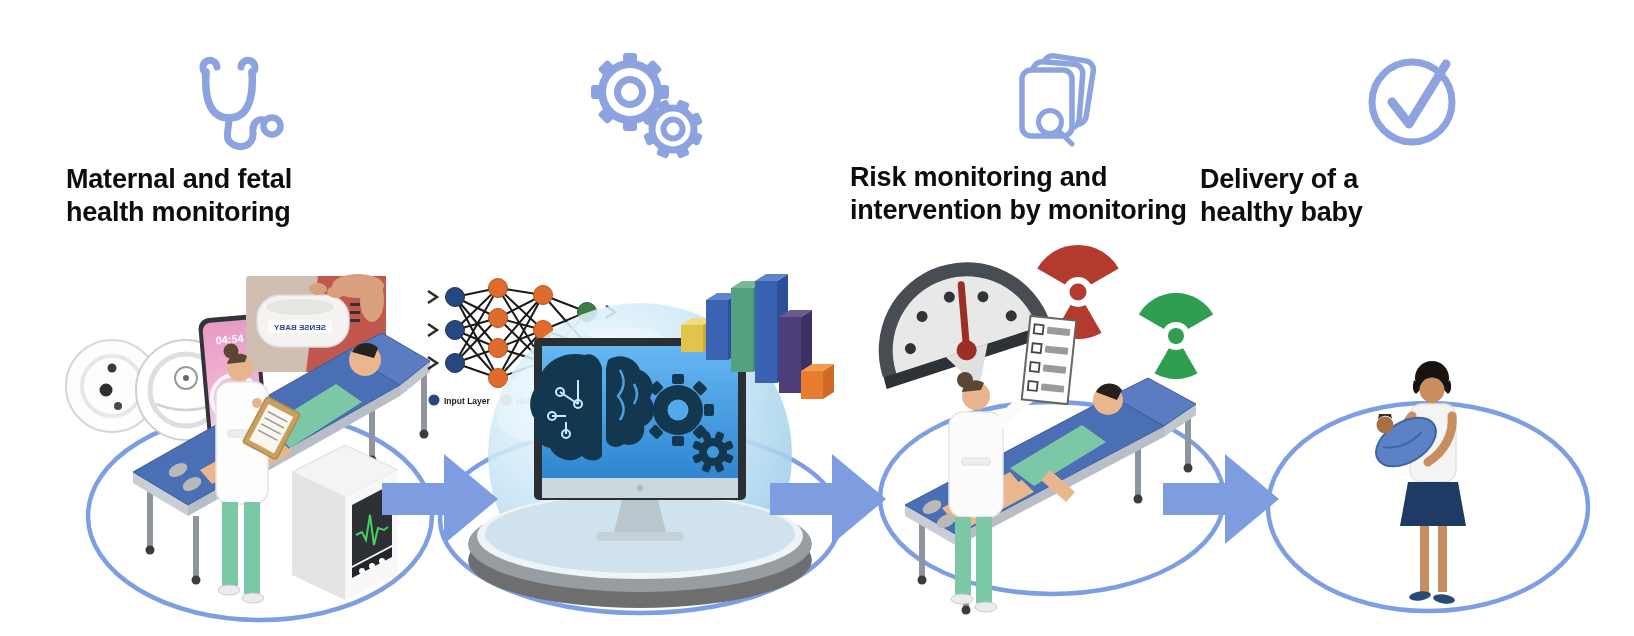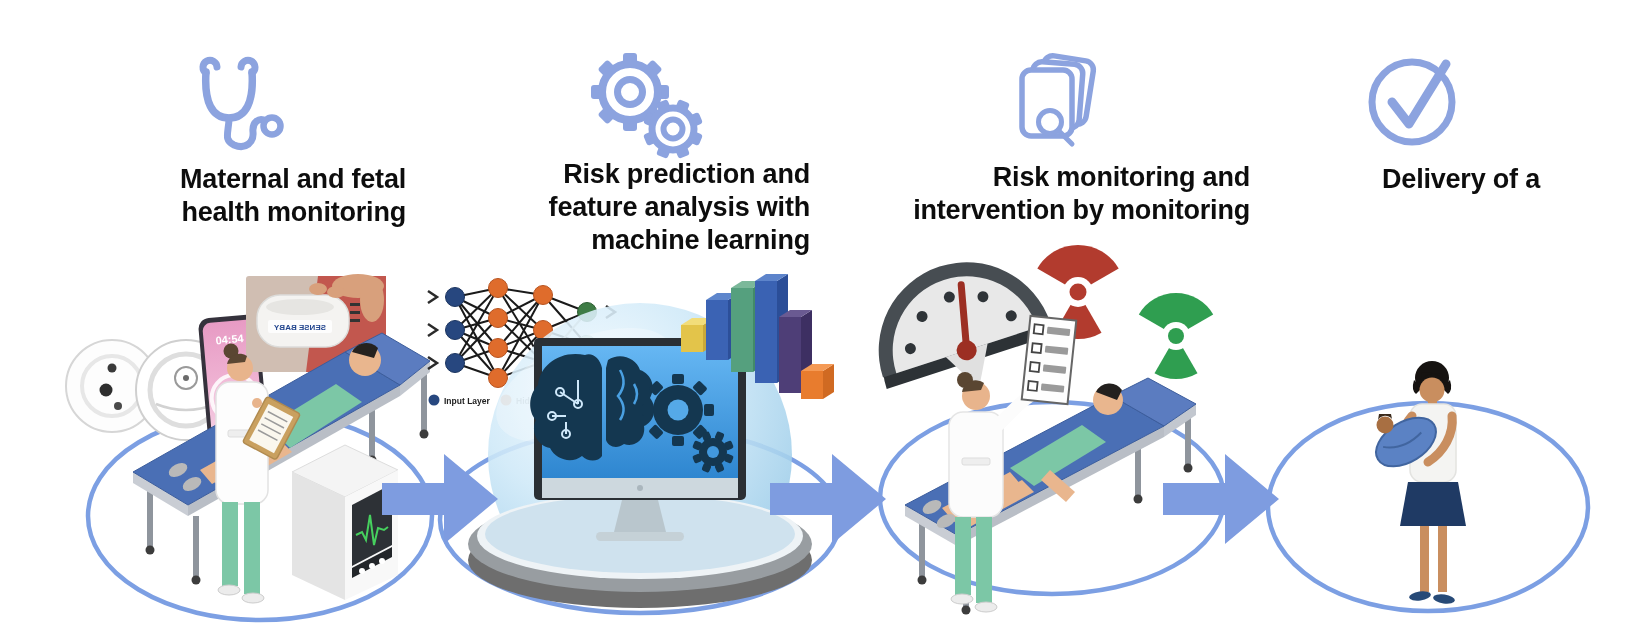--- a/index.html
+++ b/index.html
@@ -2,21 +2,21 @@
 <html><head>
 <meta charset="utf-8">
 <style>
   html,body{margin:0;padding:0;background:#ffffff;}
   .canvas{
     position:relative;width:1634px;height:636px;background:#ffffff;
     font-family:"Liberation Sans",sans-serif;overflow:hidden;
   }
   .art{position:absolute;left:0;top:0;font-family:"Liberation Sans",sans-serif;}
   .stage-title{
-    position:absolute;text-align:right;font-weight:700;font-size:27px;
+    position:absolute;text-align:left;font-weight:700;font-size:27px;
     line-height:1.22;color:#0d0d0d;letter-spacing:-0.2px;
   }
   .stage-title span{display:block;}
 </style>
 </head>
 <body>
 
 <div class="canvas">
 
   <svg class="art" width="1634" height="636" viewBox="0 0 1634 636">
@@ -428,26 +428,22 @@
 
     <polygon transform="translate(382,446)" points="0,37 62,37 62,8 116,53 62,98 62,69 0,69" fill="#7e9ce0"></polygon>
     <polygon transform="translate(770,446)" points="0,37 62,37 62,8 116,53 62,98 62,69 0,69" fill="#7e9ce0"></polygon>
     <polygon transform="translate(1163,446)" points="0,37 62,37 62,8 116,53 62,98 62,69 0,69" fill="#7e9ce0"></polygon>
   </svg>
 
   <div class="stage-title" style="left:66px;top:163px;width:340px">
     <span>Maternal and fetal</span>
     <span>health monitoring</span>
   </div>
-  <div class="stage-title" style="left:470px;top:158px;width:340px">
-    <span>Risk prediction and</span>
-    <span>feature analysis with</span>
-    <span>machine learning</span>
-  </div>
   <div class="stage-title" style="left:850px;top:161px;width:400px">
     <span>Risk monitoring and</span>
     <span>intervention by monitoring</span>
   </div>
   <div class="stage-title" style="left:1200px;top:163px;width:340px">
     <span>Delivery of a</span>
+    <span>healthy baby</span>
   </div>
 
 </div>
 
 </body></html>

